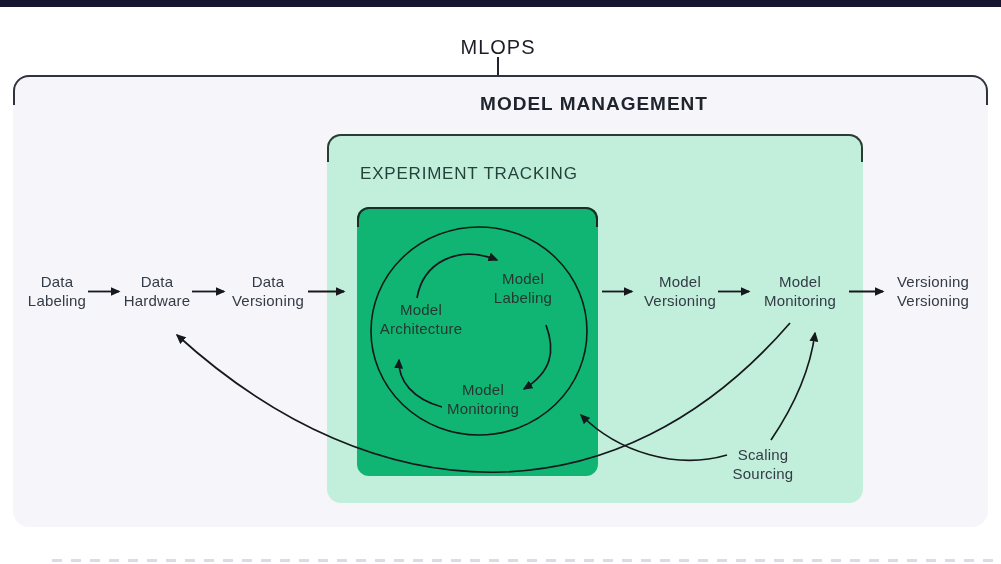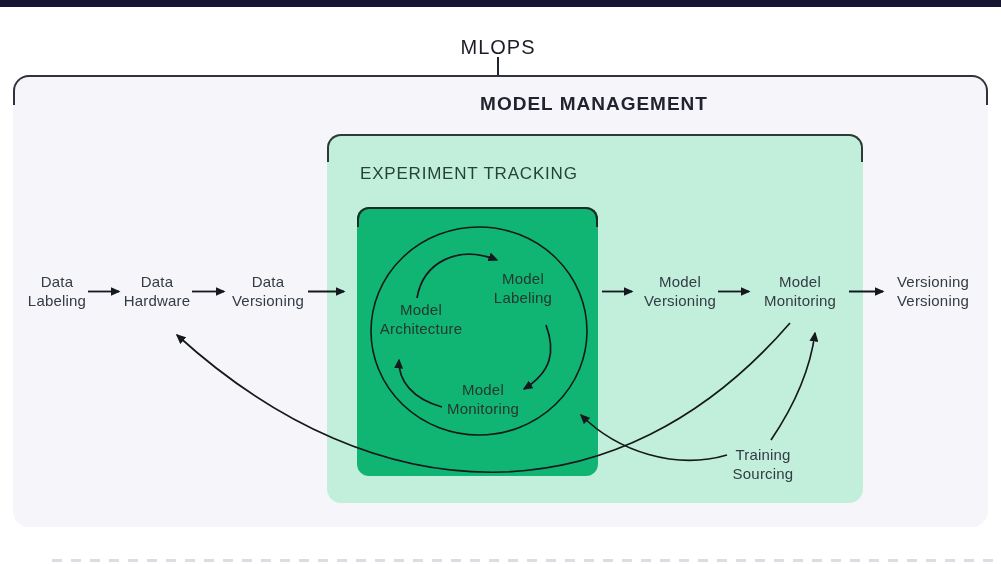--- a/index.html
+++ b/index.html
@@ -123,18 +123,18 @@
   <div class="node on-green" style="left:523px;top:269px;">
     <span>Model</span>
     <span>Labeling</span>
   </div>
   <div class="node on-green" style="left:483px;top:380px;">
     <span>Model</span>
     <span>Monitoring</span>
   </div>
 
   <div class="node" style="left:763px;top:445px;">
-    <span>Training</span>
+    <span>Scaling</span>
     <span>Sourcing</span>
   </div>
 
   <div class="bottom-dashes"></div>
 </div>
 
 </body></html>

